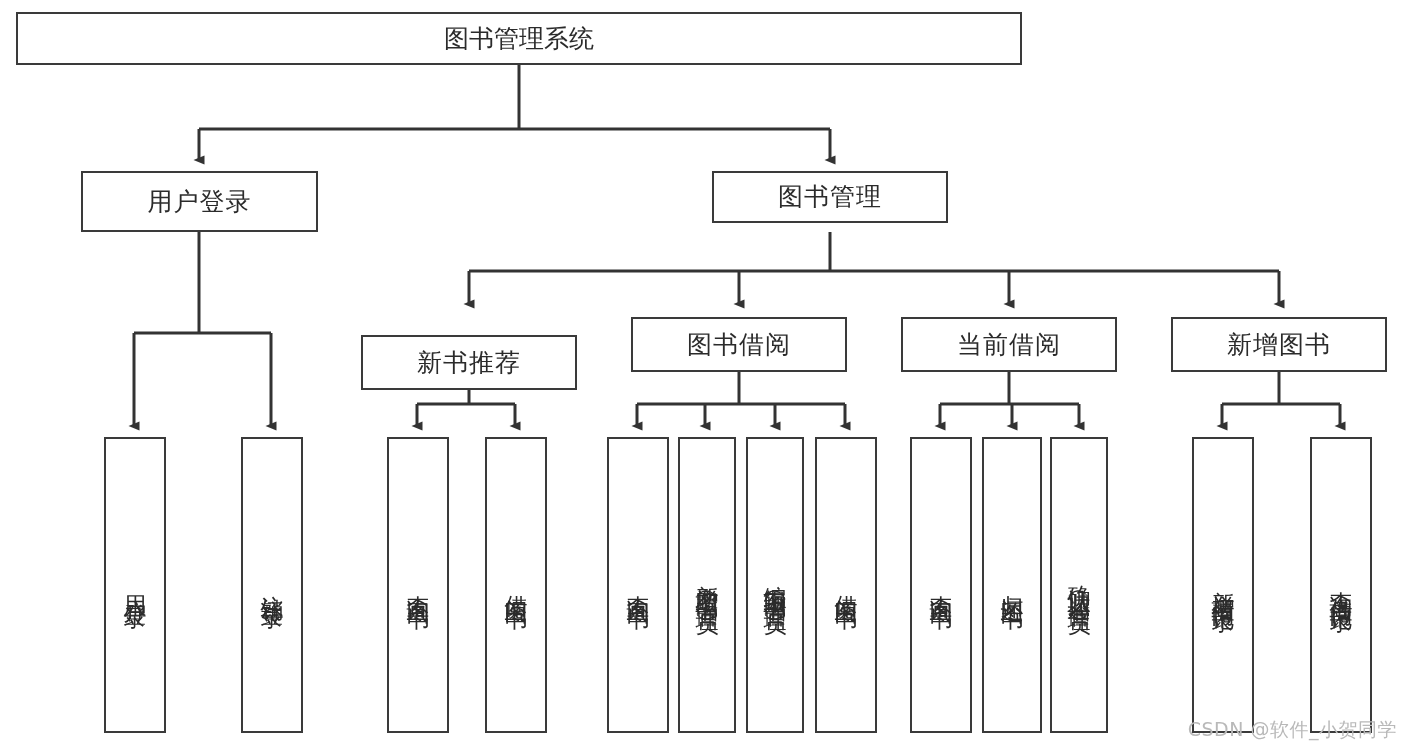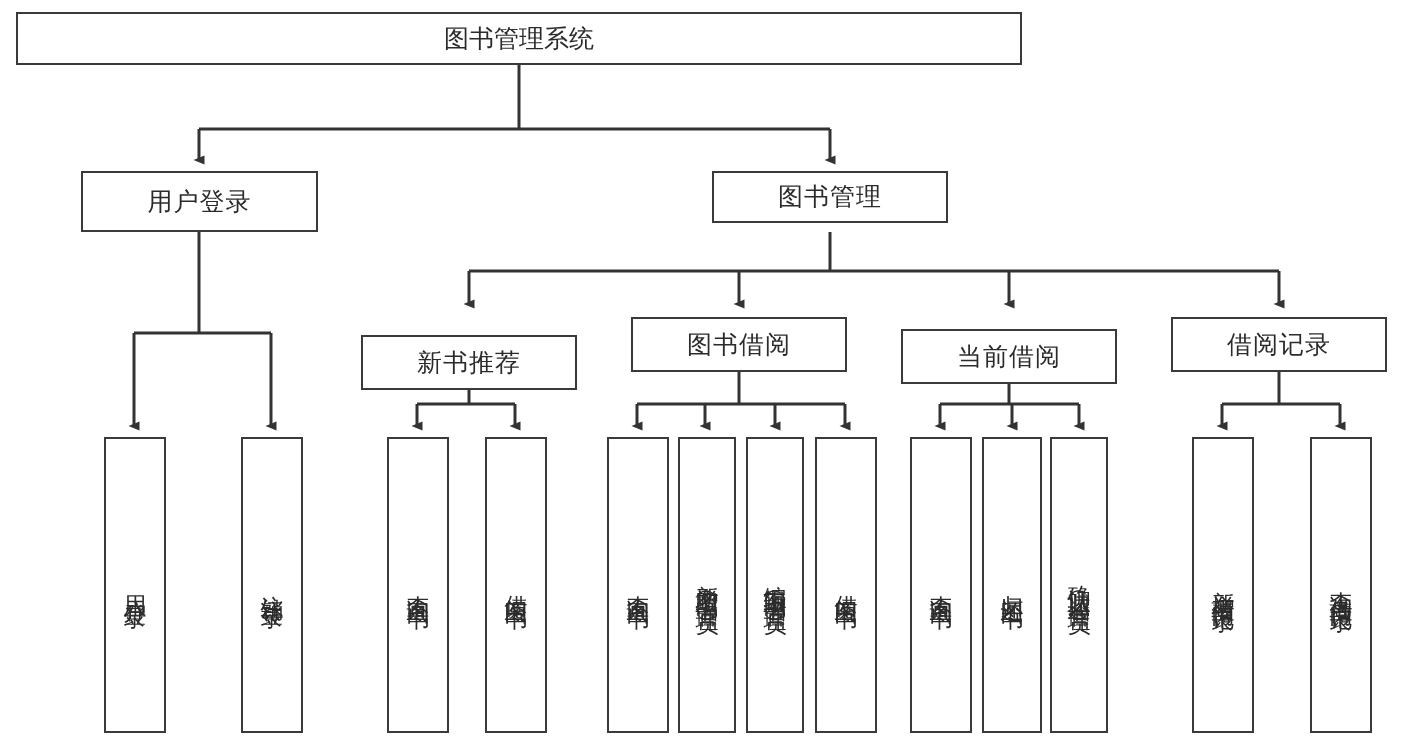--- a/index.html
+++ b/index.html
@@ -136,25 +136,25 @@
   <div class="node horiz" style="left:712px; top:171px; width:236px; height:52px;">
     <span>图书管理</span>
   </div>
 
   <div class="node horiz" style="left:361px; top:335px; width:216px; height:55px;">
     <span>新书推荐</span>
   </div>
   <div class="node horiz" style="left:631px; top:317px; width:216px; height:55px;">
     <span>图书借阅</span>
   </div>
-  <div class="node horiz" style="left:901px; top:317px; width:216px; height:55px;margin-top:12px;">
+  <div class="node horiz" style="left:901px; top:317px; width:216px; height:55px;">
     <span>当前借阅</span>
   </div>
   <div class="node horiz" style="left:1171px; top:317px; width:216px; height:55px;">
-    <span>借阅记录</span>
+    <span>新增图书</span>
   </div>
 
   <div class="node leaf" style="left:104px; top:437px; width:62px; height:296px;">
     <span class="vtext">用户登录</span>
   </div>
   <div class="node leaf" style="left:241px; top:437px; width:62px; height:296px;">
     <span class="vtext">注销登录</span>
   </div>
 
   <div class="node leaf" style="left:387px; top:437px; width:62px; height:296px;">
@@ -187,14 +187,15 @@
     <span class="vtext">确认归还（管理员）</span>
   </div>
 
   <div class="node leaf" style="left:1192px; top:437px; width:62px; height:296px;">
     <span class="vtext">新增借阅记录</span>
   </div>
   <div class="node leaf" style="left:1310px; top:437px; width:62px; height:296px;">
     <span class="vtext">查询借阅记录</span>
   </div>
 
+  <div class="watermark">CSDN @软件_小贺同学</div>
 
 </div>
 
 </body></html>

